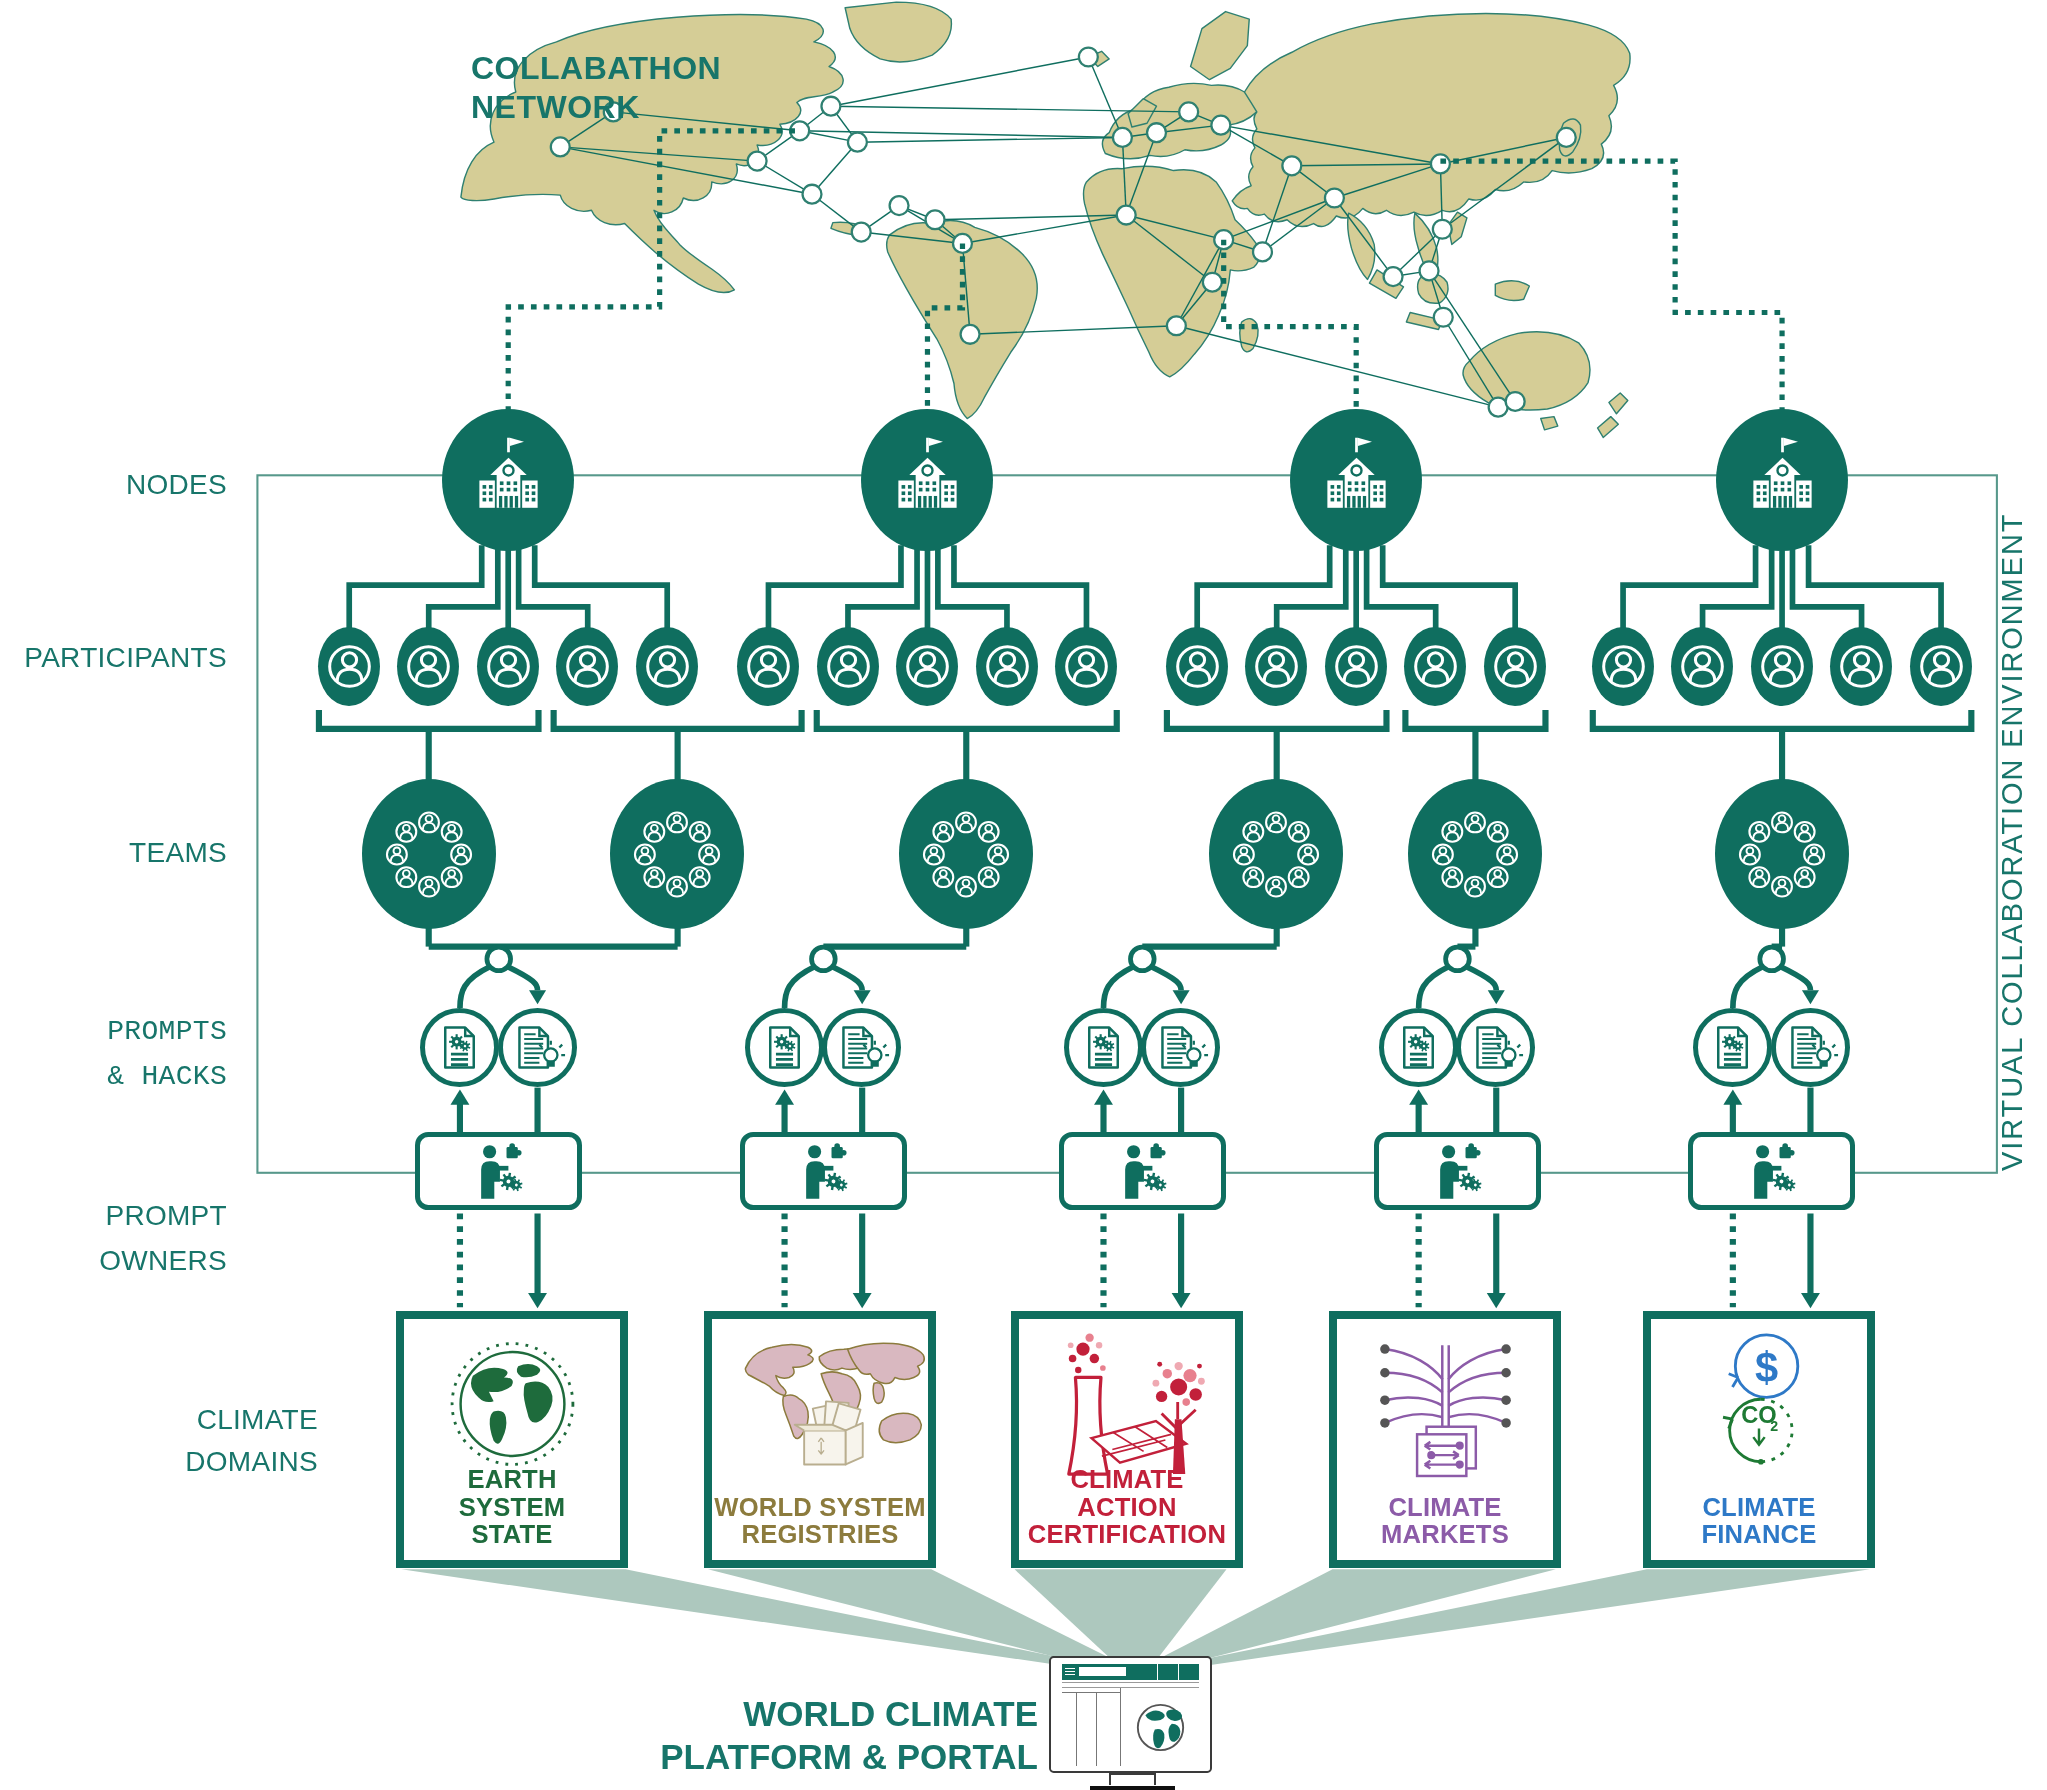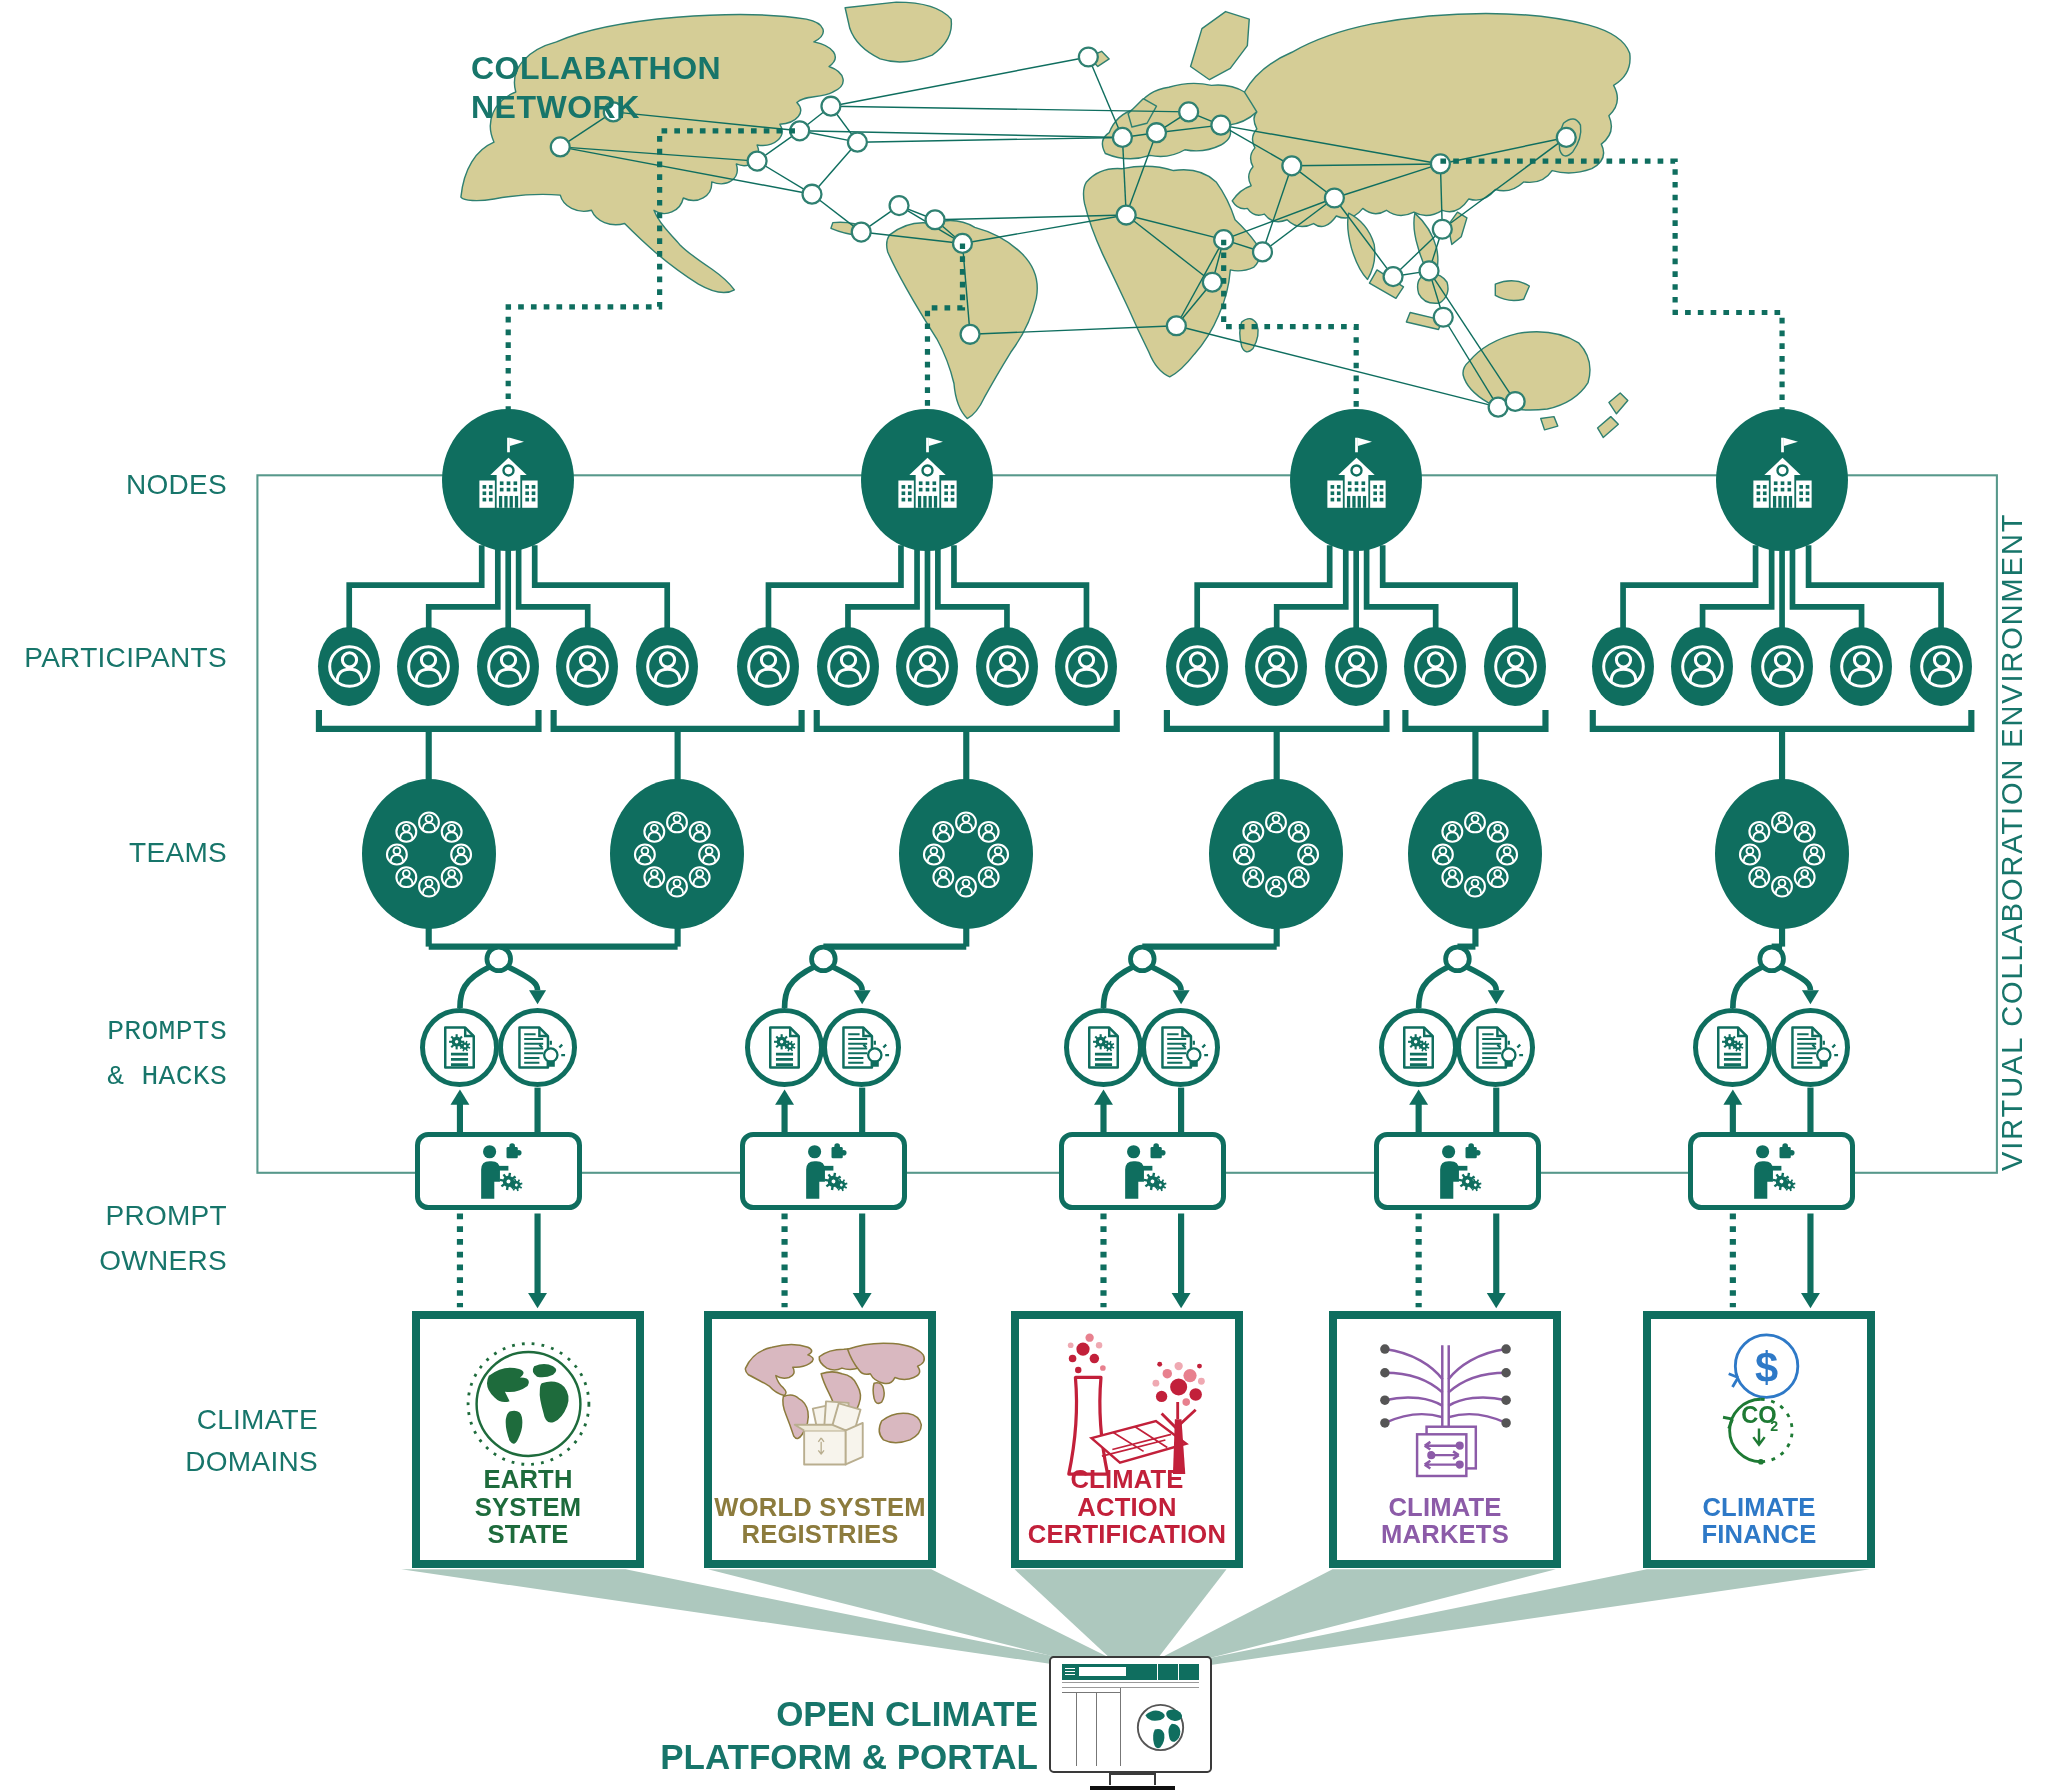--- a/index.html
+++ b/index.html
@@ -861,21 +861,21 @@
           <rect x="8" y="-26" width="12" height="12" rx="1.5"></rect>
           <circle cx="14" cy="-27" r="3"></circle>
             <circle cx="21" cy="-20" r="3"></circle>
         </g>
         <use href="#gear8" x="9" y="9" transform="scale(1.15) rotate(10 7.8 7.8)"></use>
         <use href="#gear8" x="20" y="19" transform="scale(0.82) rotate(30 24 23)"></use>
       </svg>
     </div>
     </div>
 
-  <div class="abs domainBox" style="left:412px;">
+  <div class="abs domainBox" style="left:396px;">
     <div class="domainIcon">
       <svg width="151" height="144" viewBox="-80 -76 160 152">
         <circle r="64" fill="none" stroke="#1E6B3C" stroke-width="3" stroke-dasharray="3 7.5"></circle>
         <circle r="55" fill="#fff" stroke="#1E6B3C" stroke-width="2.6"></circle>
         <g fill="#1E6B3C">
           <path d="M-42,-30 q16,-12 32,-7 q9,3 1,9 q13,0 8,9 q-11,8 -24,6 l5,10 q-9,3 -16,-4 q-12,-11 -6,-23 Z"></path>
           <path d="M-20,8 q11,-3 13,6 q2,11 -4,23 q-4,9 -9,2 q-5,-13 -4,-23 q1,-6 4,-8 Z"></path>
           <path d="M6,-40 q11,-5 20,0 q7,4 0,9 q-9,4 -17,2 q-7,-5 -3,-11 Z"></path>
           <path d="M14,-22 q15,-5 24,4 q7,9 3,20 q-5,13 -14,17 q-9,3 -11,-9 q-5,-17 -4,-24 q0,-6 2,-8 Z"></path>
         </g>
@@ -1015,21 +1015,21 @@
         <path d="M0,26 v16 m-6,-7 l6,8 6,-8" fill="none" stroke="#1E7A34" stroke-width="2.6"></path>
       </svg>
     </div>
     <div class="domainCaption c-blue">
       <div>CLIMATE</div>
       <div>FINANCE</div>
     </div>
   </div>
 
   <div class="abs footer">
-    <div>OPEN CLIMATE</div>
+    <div>WORLD CLIMATE</div>
     <div>PLATFORM &amp; PORTAL</div>
   </div>
 
   <div class="abs tabs">
     <i style="width:15px;background:#157A4C"></i>
     <i style="width:17px;background:#9A8136"></i>
     <i style="width:19px;background:#C52B2B"></i>
     <i style="width:23px;background:#8B6CB0"></i>
     <i style="width:12.3px;background:#5B9BD5"></i>
   </div>

